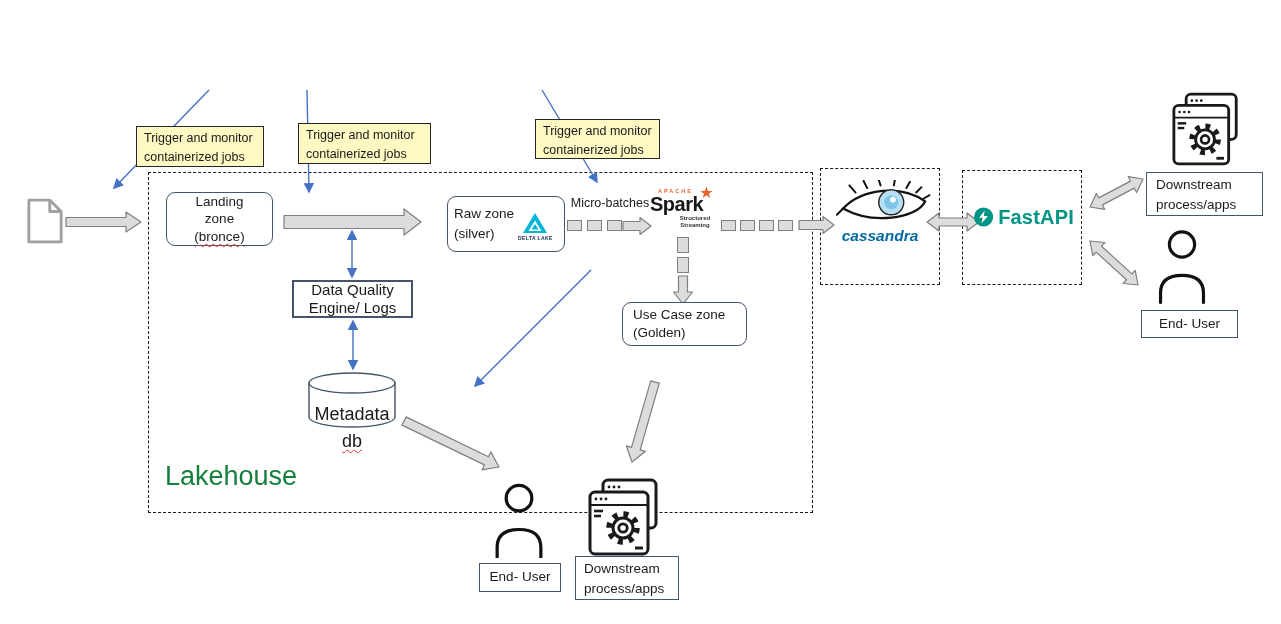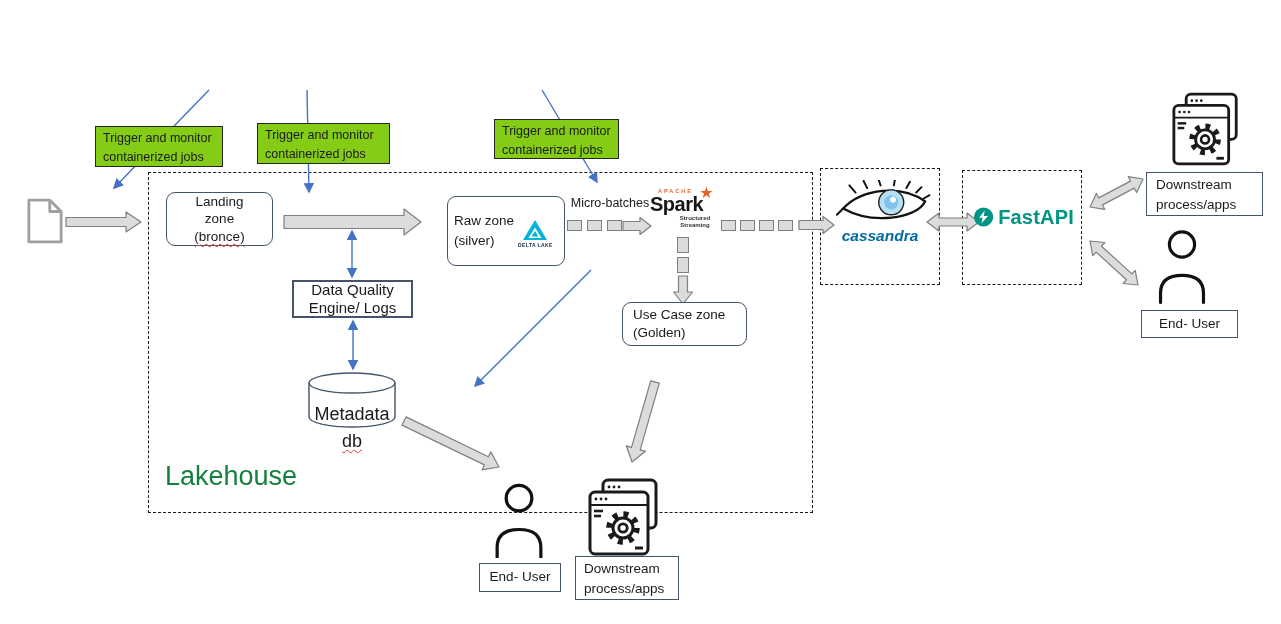--- a/index.html
+++ b/index.html
@@ -5,30 +5,30 @@
   html,body{margin:0;padding:0;background:#ffffff;}
   #canvas{position:relative;width:1281px;height:624px;background:#ffffff;overflow:hidden;
           font-family:"Liberation Sans","DejaVu Sans",sans-serif;color:#1a1a1a;}
   .abs{position:absolute;box-sizing:border-box;}
   
   .z0{z-index:0;} .z1{z-index:1;} .z2{z-index:2;} .z3{z-index:3;}
   
   .platform{left:78px;top:33px;width:595px;height:55px;border:2px solid #595959;background:#fff;
             display:flex;align-items:center;justify-content:center;text-align:center;
             font-size:15px;line-height:1.45;padding:0 24px;}
-  .trigger{border:1.5px solid #262626;background:#84cc16;font-size:12.5px;line-height:1.5;padding:2px 7px;}
+  .trigger{border:1.5px solid #262626;background:#fef9c3;font-size:12.5px;line-height:1.5;padding:2px 7px;margin-left:41px;}
   .t1{left:95px;top:126px;width:128px;height:41px;}
   .t2{left:257px;top:123px;width:133px;height:41px;}
   .t3{left:494px;top:119px;width:125px;height:40px;}
   .lakehouse{left:148px;top:172px;width:665px;height:341px;border:1.5px dashed #1a1a1a;}
   .lake-label{position:absolute;left:16px;bottom:20px;font-size:27px;color:#15803d;}
   .zone{border:1.3px solid #44546a;border-radius:9px;background:#fff;font-size:13.5px;line-height:1.3;}
   .landing{left:166px;top:192px;width:107px;height:54px;display:flex;flex-direction:column;
            align-items:center;justify-content:center;text-align:center;}
-  .raw{left:447px;top:196px;width:118px;height:70px;display:flex;align-items:center;padding:8px 6px;gap:4px;}
+  .raw{left:447px;top:196px;width:118px;height:56px;display:flex;align-items:center;padding:8px 6px;gap:4px;}
   .raw-text{font-size:13.5px;line-height:1.5;}
   .delta-wrap{display:flex;flex-direction:column;align-items:center;margin-top:6px;}
   .delta-cap{font-size:5px;font-weight:bold;color:#12284b;letter-spacing:.4px;margin-top:2px;white-space:nowrap;}
   .usecase{left:622px;top:302px;width:125px;height:44px;display:flex;flex-direction:column;
            justify-content:center;padding:2px 10px;}
   .dq{left:292px;top:280px;width:121px;height:38px;border:2.5px solid #44546a;background:#fff;
       display:flex;flex-direction:column;align-items:center;justify-content:center;
       font-size:15px;line-height:1.2;text-align:center;}
   .meta-text{left:306px;top:384px;width:92px;text-align:center;font-size:18px;line-height:1.5;margin-top:17px;}
   .misspell{text-decoration:underline;text-decoration-style:wavy;text-decoration-color:#e03c31;

